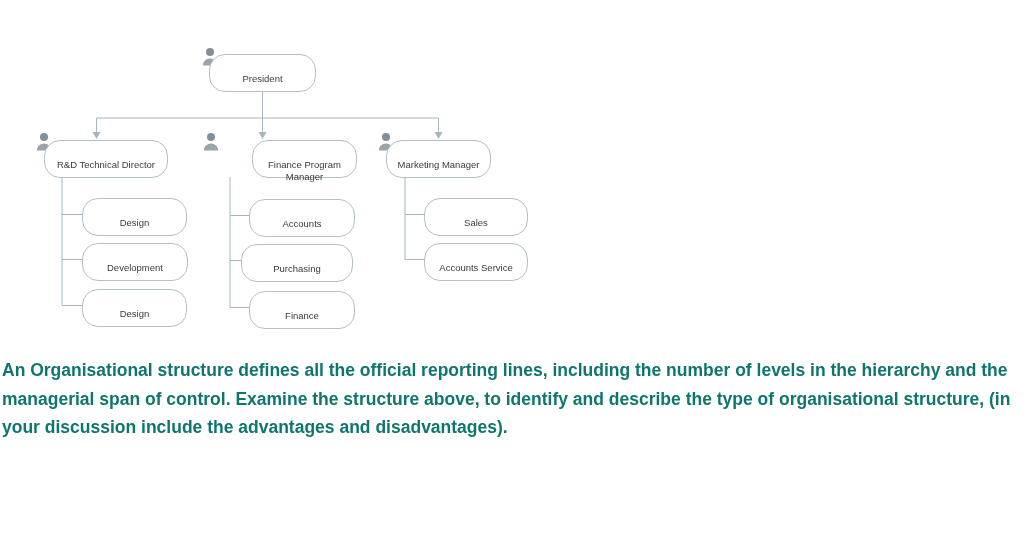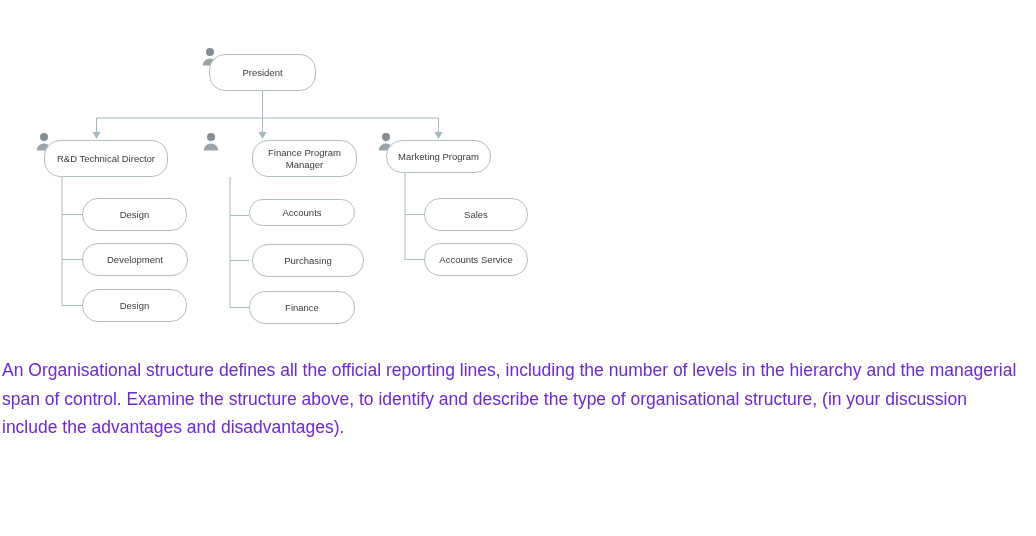--- a/index.html
+++ b/index.html
@@ -28,25 +28,25 @@
     top: 0;
     width: 560px;
     height: 345px;
   }
   .node {
     position: absolute;
     background: #ffffff;
     border: 1px solid #b3c0c6;
     border-radius: 16px;
     display: flex;
-    align-items: center;
+    align-items: flex-start;
     justify-content: center;
     text-align: center;
     box-sizing: border-box;
-    padding: 1px 6px;
+    padding: 18px 6px;
   }
   .node .label {
     font-size: 9.5px;
     line-height: 11.5px;
     color: #3b3b3b;
     font-weight: 500;
   }
   .person {
     position: absolute;
     width: 16px;
@@ -54,22 +54,22 @@
     display: block;
   }
   .person svg { width: 100%; height: 100%; display: block; }
   .paragraph {
     position: absolute;
     left: 2px;
     top: 356px;
     width: 1022px;
     font-size: 17.5px;
     line-height: 28.5px;
-    color: #6d28d9;
-    font-weight: 400;
+    color: #0f766e;
+    font-weight: 700;
   }
 </style>
 </head>
 <body>
 
 <div class="page">
 
   <div class="chart">
 
     <svg class="connectors" viewBox="0 0 560 345" xmlns="http://www.w3.org/2000/svg">
@@ -134,37 +134,37 @@
       <span class="label">President</span>
     </div>
 
     <div class="node" style="left:44px; top:140px; width:124px; height:37px;">
       <span class="label">R&amp;D Technical Director</span>
     </div>
     <div class="node" style="left:211px; top:140px; width:105px; height:37px;margin-left:41px;">
       <span class="label">Finance Program Manager</span>
     </div>
     <div class="node" style="left:386px; top:140px; width:105px; height:33px;">
-      <span class="label">Marketing Program</span>
+      <span class="label">Marketing Manager</span>
     </div>
 
     <div class="node" style="left:82px; top:198px; width:105px; height:33px;">
       <span class="label">Design</span>
     </div>
     <div class="node" style="left:82px; top:243px; width:106px; height:33px;">
       <span class="label">Development</span>
     </div>
     <div class="node" style="left:82px; top:289px; width:105px; height:33px;">
       <span class="label">Design</span>
     </div>
 
     <div class="node" style="left:249px; top:199px; width:106px; height:27px;">
       <span class="label">Accounts</span>
     </div>
-    <div class="node" style="left:252px; top:244px; width:112px; height:33px;">
+    <div class="node" style="left:241px; top:244px; width:112px; height:33px;">
       <span class="label">Purchasing</span>
     </div>
     <div class="node" style="left:424px; top:198px; width:104px; height:33px;">
       <span class="label">Sales</span>
     </div>
 
     <div class="node" style="left:249px; top:291px; width:106px; height:33px;">
       <span class="label">Finance</span>
     </div>
     <div class="node" style="left:424px; top:243px; width:104px; height:33px;">

